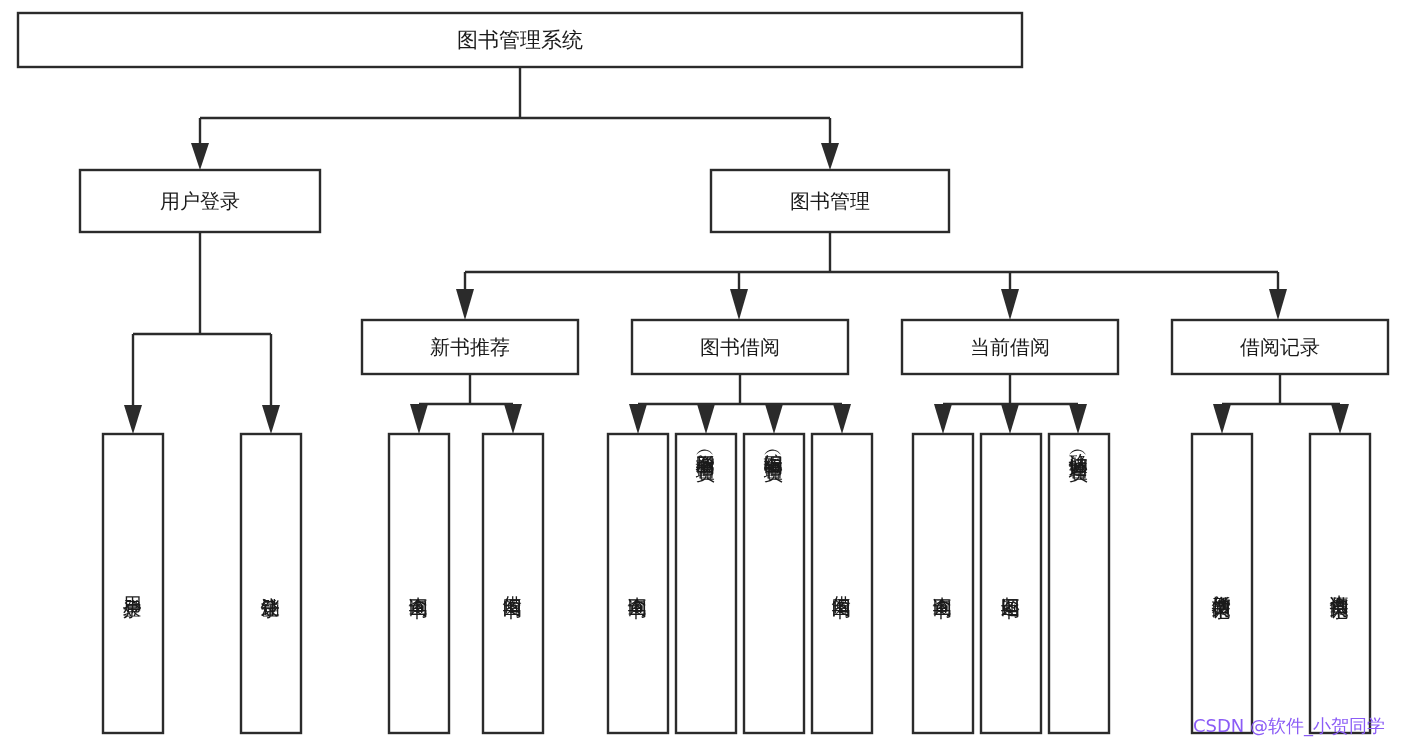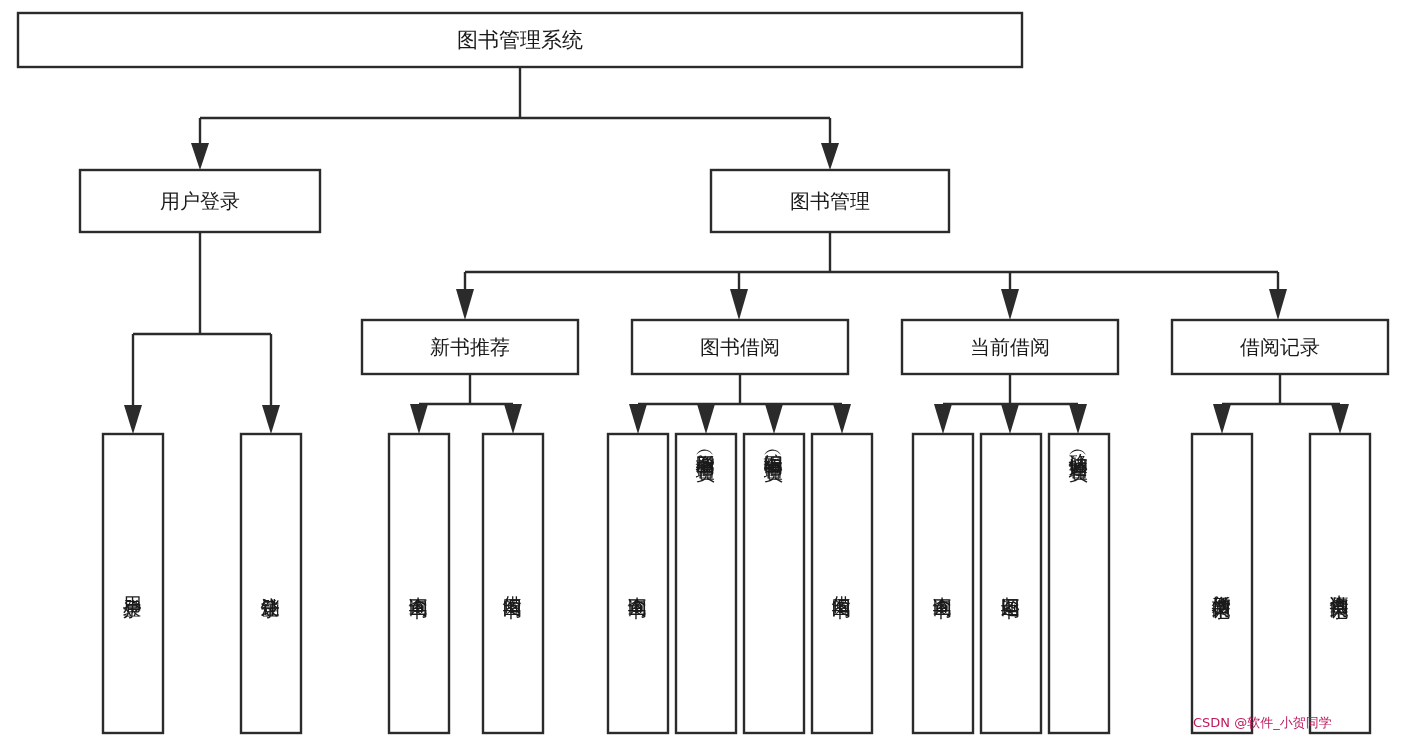--- a/index.html
+++ b/index.html
@@ -69,22 +69,22 @@
     color: #1a1a1a;
     letter-spacing: 1.5px;
     white-space: nowrap;
     text-align: center;
   }
   #watermark {
     position: absolute;
     left: 1193px;
     top: 714px;
     font-family: "DejaVu Sans", "Liberation Sans", sans-serif;
-    font-size: 13px;
-    color: #be185d;
+    font-size: 18px;
+    color: #8b5cf6;
     white-space: nowrap;
     pointer-events: none;
   }
 </style>
 </head>
 <body>
 
 <div id="diagram-root">
 
   <svg id="diagram-svg" viewBox="0 0 1405 747" xmlns="http://www.w3.org/2000/svg">

